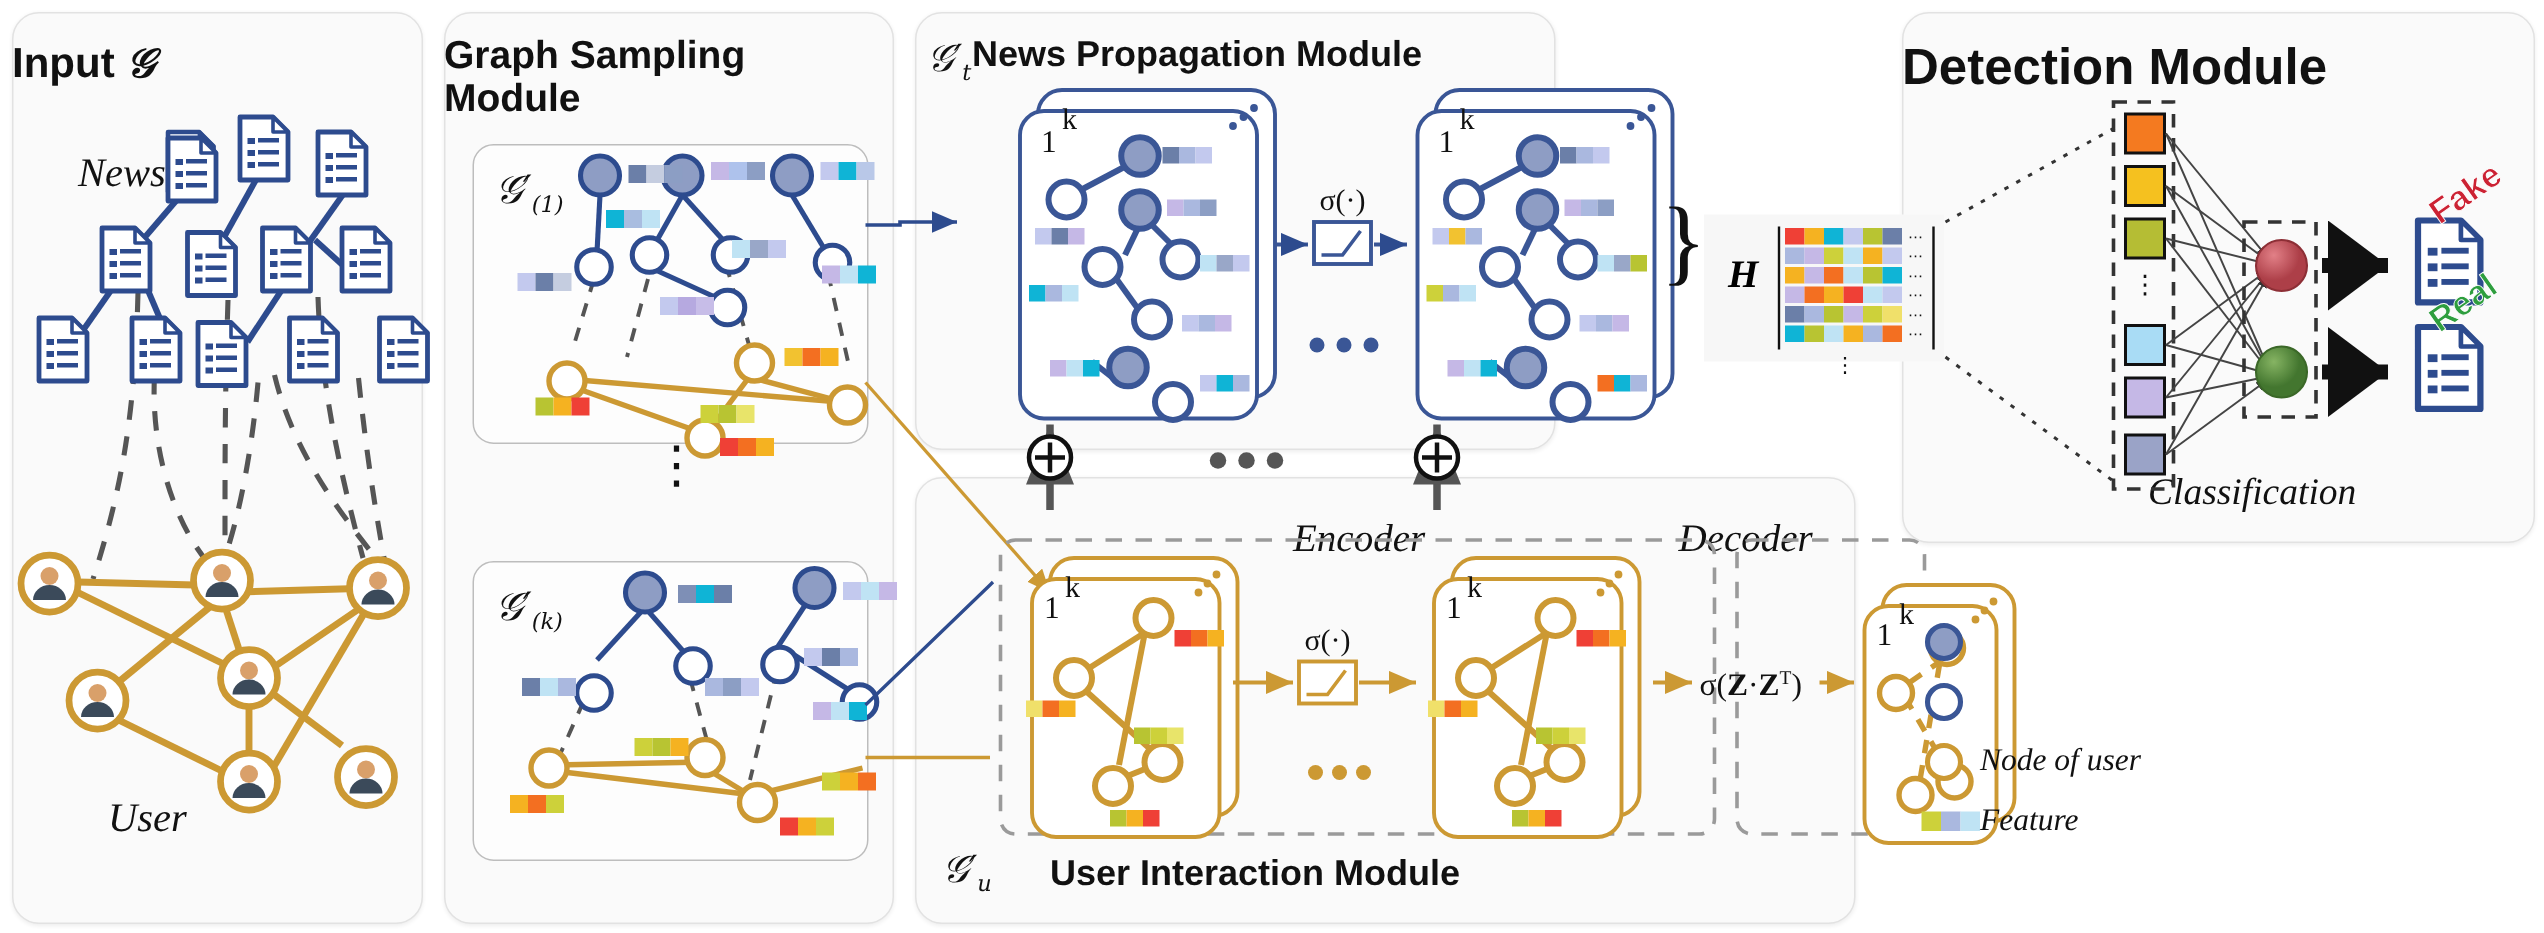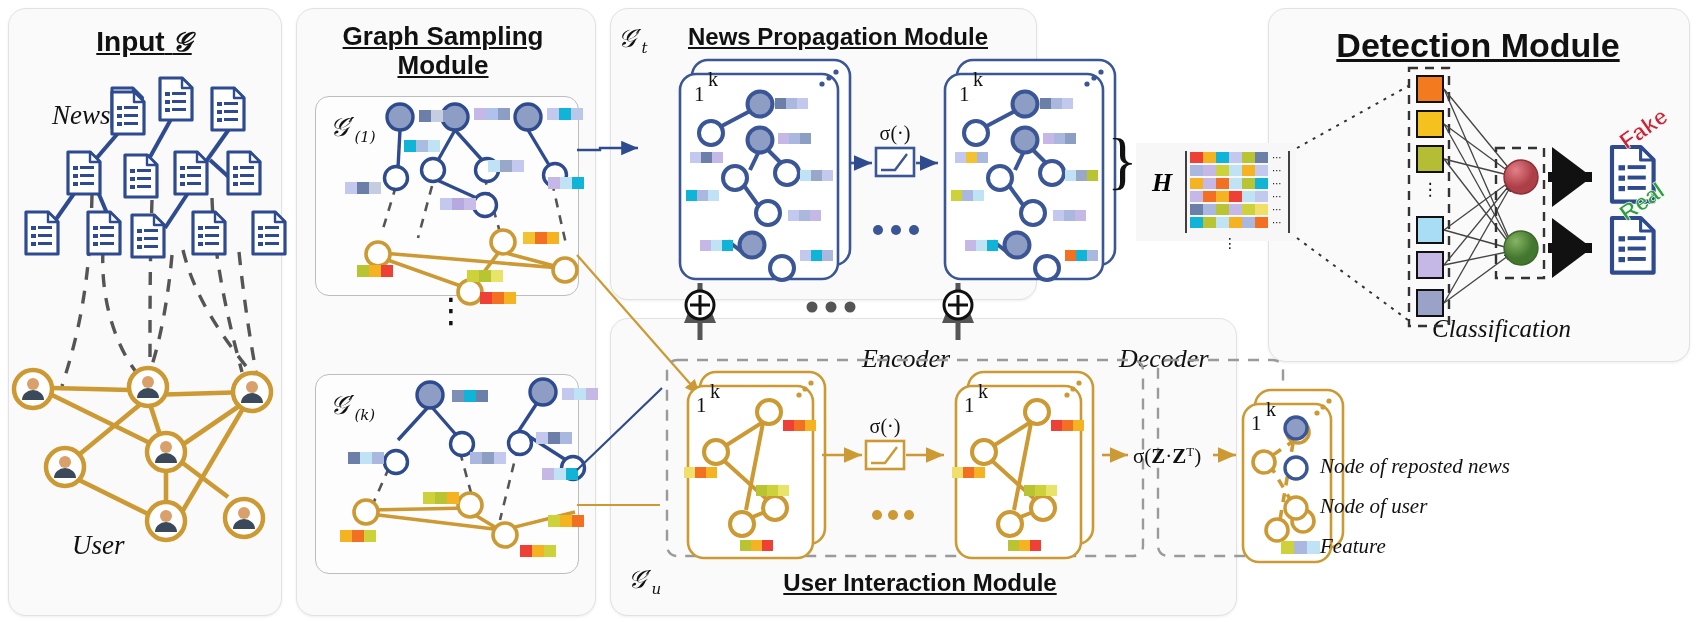--- a/index.html
+++ b/index.html
@@ -1,22 +1,22 @@
 <!DOCTYPE html>
 <html><head>
 <meta charset="utf-8">
 <style>
   html,body{margin:0;padding:0;background:#fff;}
   body{width:1696px;height:622px;position:relative;overflow:hidden;
        font-family:"Liberation Sans",sans-serif;}
   .stage{position:absolute;left:0;top:0;width:1696px;height:622px;}
   .panel{position:absolute;background:#fafafa;border:1.5px solid #e2e2e2;
          border-radius:18px;box-shadow:0 1px 3px rgba(0,0,0,.07);}
-  .ptitle{position:absolute;text-align:center;font-weight:700;color:#111;
-          font-family:"Liberation Sans",sans-serif;line-height:1.12;text-decoration:underline;}
+  .ptitle{position:absolute;font-weight:700;color:#111;
+          font-family:"Liberation Sans",sans-serif;line-height:1.12;}
   .serif-it{font-family:"Liberation Serif",serif;font-style:italic;color:#111;margin-left:24px;}
   .mathcal{font-family:"DejaVu Serif",serif;font-style:italic;color:#111;}
   svg{position:absolute;left:0;top:0;overflow:visible;}
   .lbl{position:absolute;white-space:nowrap;}
   .legend-txt{font-family:"Liberation Serif",serif;font-style:italic;
               font-size:21px;color:#111;}
 </style>
 </head>
 <body>
 
@@ -89,21 +89,21 @@
       <line x1="75" y1="478" x2="150" y2="515"></line>
       <line x1="182" y1="512" x2="248" y2="400"></line>
     </g>
   </svg>
 
   <div>
     <span class="doc" style="position:absolute;left:110px;top:95px;"></span>
   </div>
 
   <div class="panel" style="left:296px;top:8px;width:298px;height:606px;"></div>
-  <div class="ptitle" style="left:296px;top:22px;width:238px;font-size:26px;margin-left:28px;">
+  <div class="ptitle" style="left:296px;top:22px;width:238px;font-size:26px;">
      <span>Graph Sampling</span><br>
      <span>Module</span>
   </div>
   <div style="position:absolute;left:315px;top:96px;width:262px;height:198px;border:1.6px solid #bdbdbd;border-radius:14px;background:#fdfdfd;"></div>
   <div class="lbl mathcal" style="left:330px;top:112px;font-size:26px;">
      <span>𝒢′</span><sub style="font-size:15px;">(1)</sub>
   </div>
   <div class="lbl" style="left:434px;top:300px;font-size:34px;color:#111;line-height:.6;font-family:'DejaVu Sans',sans-serif;">⋮</div>
   <div style="position:absolute;left:315px;top:374px;width:262px;height:198px;border:1.6px solid #bdbdbd;border-radius:14px;background:#fdfdfd;"></div>
   <div class="lbl mathcal" style="left:330px;top:390px;font-size:26px;">
@@ -829,17 +829,16 @@
     </g>
   </svg>
 
   <div class="lbl" style="left:1630px;top:128px;transform:rotate(-35deg);transform-origin:left bottom;
               font-family:'Liberation Sans',sans-serif;font-weight:700;font-size:23px;color:#cc2233;
               -webkit-text-stroke:0.6px #fff;">Fake</div>
   <div class="lbl" style="left:1630px;top:200px;transform:rotate(-35deg);transform-origin:left bottom;
               font-family:'Liberation Sans',sans-serif;font-weight:700;font-size:23px;color:#2e9e3e;
               -webkit-text-stroke:0.6px #fff;">Real</div>
 
-  <div class="lbl legend-txt" style="left:1320px;top:454px;">Node of reposted news</div>
   <div class="lbl legend-txt" style="left:1320px;top:494px;">Node of user</div>
   <div class="lbl legend-txt" style="left:1320px;top:534px;">Feature</div>
 
 </div>
 
 </body></html>

